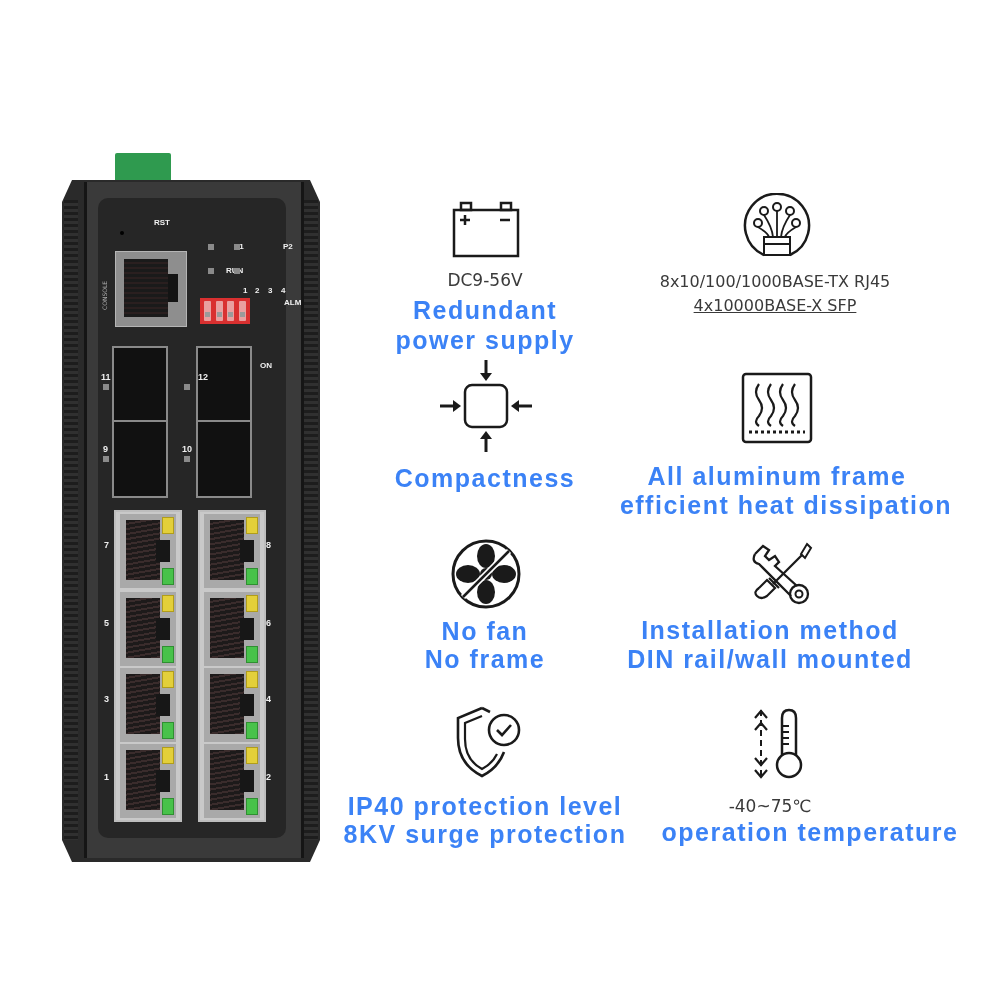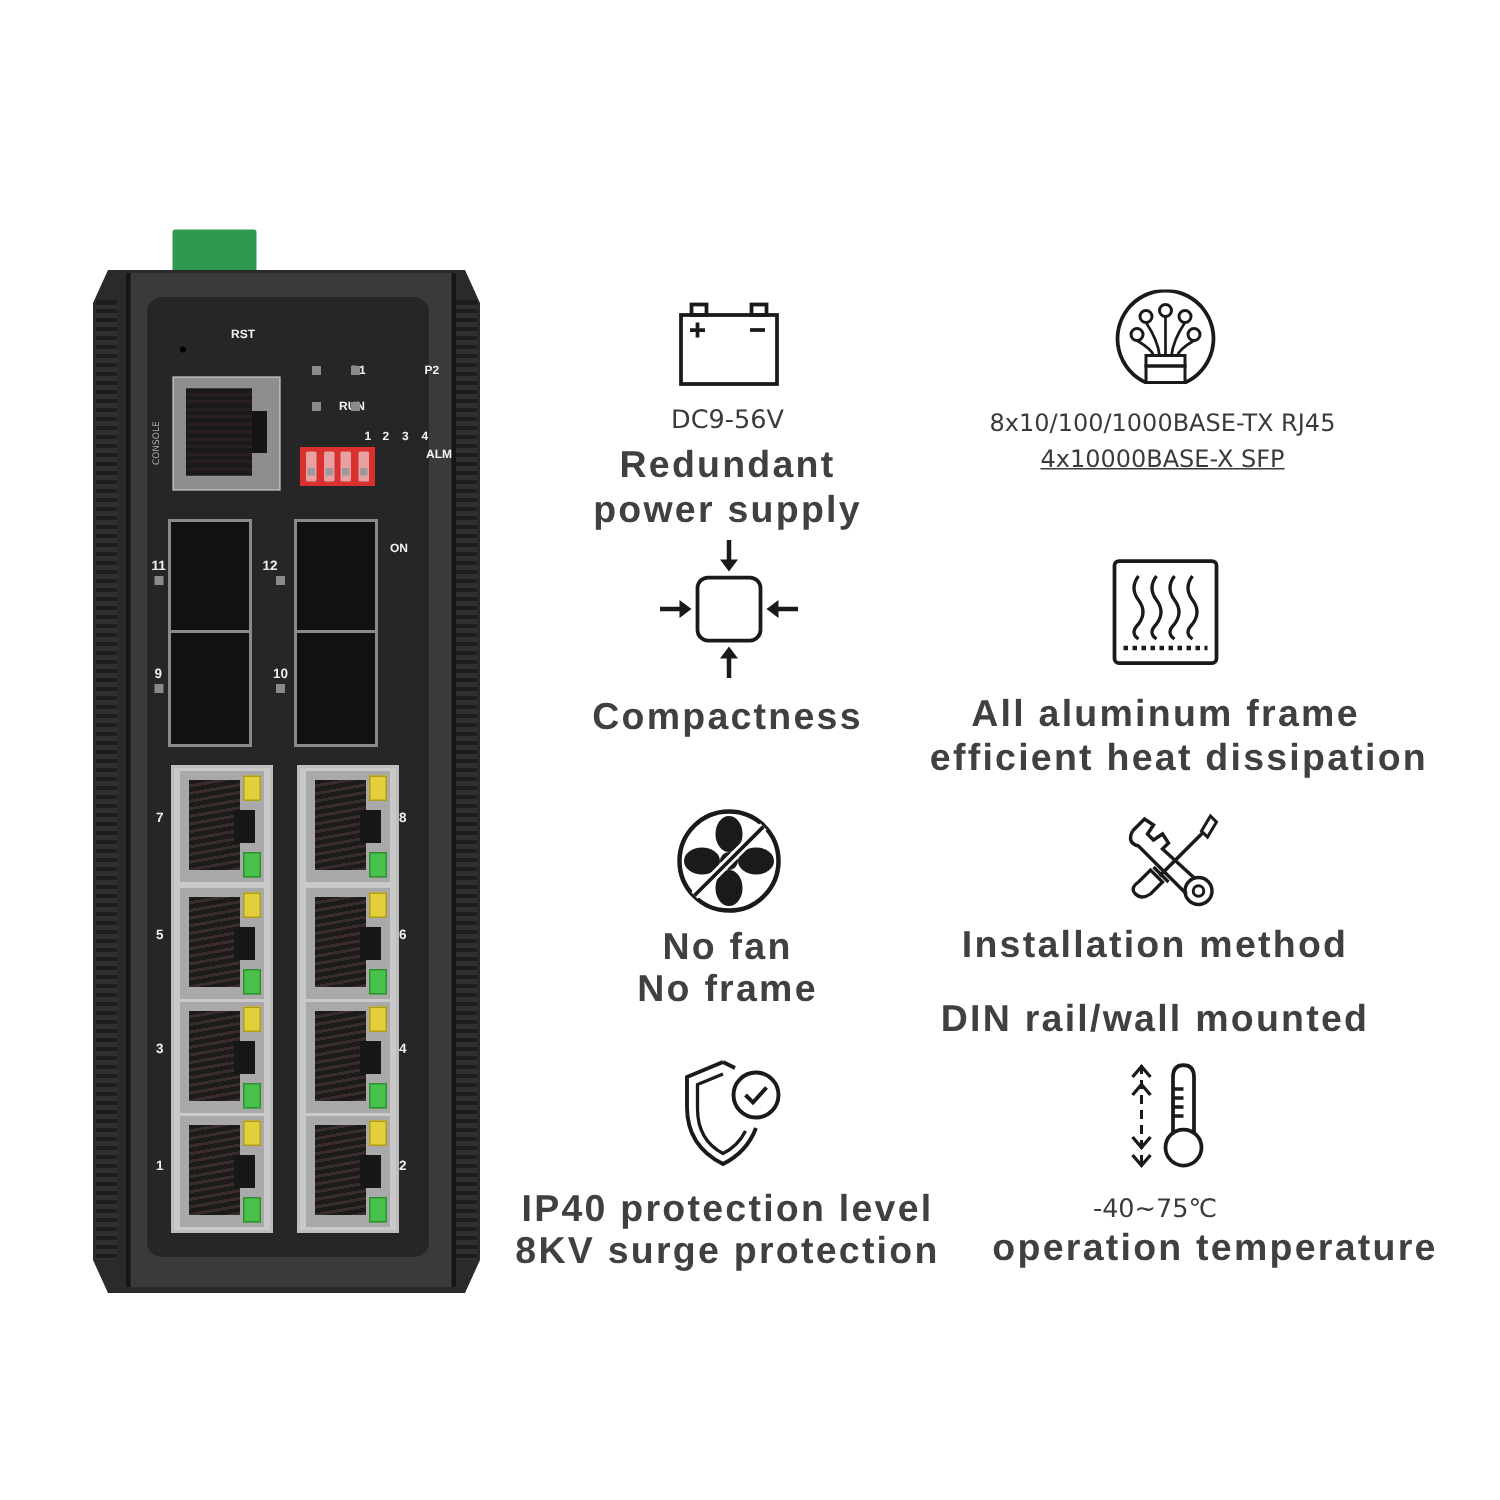--- a/index.html
+++ b/index.html
@@ -70,21 +70,21 @@
     background-image: repeating-linear-gradient(170deg, #1d1a1a 0 3px, #3a2c2c 3px 5px);
   }
   .rj-tab { position:absolute; left: 36px; top: 26px; width: 14px; height: 22px; background: #171717; }
   .led-y { position:absolute; right: 2px; top: 3px; width: 10px; height: 15px; background: #e3cf3a; border: 1px solid #b19d1a; }
   .led-g { position:absolute; right: 2px; bottom: 3px; width: 10px; height: 15px; background: #48c24a; border: 1px solid #2f8f31; }
   .port-num { color: #eee; font-size: 9px; font-weight: bold; font-family: "Liberation Sans", sans-serif; }
 
   
   .feature-icon { position: absolute; }
   .caption {
-    position: absolute; text-align: center; color: #404040;
+    position: absolute; text-align: center; color: #3b82f6;
     font-family: "Liberation Sans", sans-serif; font-weight: bold;
     letter-spacing: 1.5px; line-height: 29px; font-size: 25px; white-space: nowrap;
   }
   .caption-thin {
     position: absolute; text-align: center; color: #3a3a3a;
     font-family: "DejaVu Sans", sans-serif; font-size: 17px; white-space: nowrap; line-height: 24px;
   }
   .caption-spec {
     position: absolute; text-align: center; color: #3a3a3a;
     font-family: "DejaVu Sans", sans-serif; font-size: 16px; white-space: nowrap; line-height: 24px;
@@ -136,21 +136,21 @@
   </div>
   <div class="abs sfp-cage" style="left:196px;top:346px;">
     <div class="abs sfp-divider"></div>
   </div>
   <div class="abs" style="left:114px;top:348px;width:52px;height:72px;"></div>
   <div class="abs" style="left:114px;top:422px;width:52px;height:72px;"></div>
   <div class="abs" style="left:198px;top:348px;width:52px;height:72px;"></div>
   <div class="abs" style="left:198px;top:422px;width:52px;height:72px;"></div>
   <span class="abs port-num" style="left:101px;top:372px;">11</span>
   <div class="abs led-sq" style="left:103px;top:384px;"></div>
-  <span class="abs port-num" style="left:175px;top:372px;">12</span>
+  <span class="abs port-num" style="left:198px;top:372px;">12</span>
   <div class="abs led-sq" style="left:184px;top:384px;"></div>
   <span class="abs port-num" style="left:103px;top:444px;">9</span>
   <div class="abs led-sq" style="left:103px;top:456px;"></div>
   <span class="abs port-num" style="left:182px;top:444px;">10</span>
   <div class="abs led-sq" style="left:184px;top:456px;"></div>
 
   <div class="abs rj-block" style="left:114px;top:510px;">
     <div class="rj-port" style="top:2px;">
         <div class="rj-hole"></div>
         <div class="rj-tab"></div>
@@ -291,21 +291,21 @@
     <svg class="feature-icon" style="left:407px;top:540px;" width="66" height="66" viewBox="0 0 66 66">
       <path d="M8 14 l8 -8 l6 4 l-4 6 l4 4 l6 -4 l4 6 l-4 4 L50 46" fill="none" stroke="#1a1a1a" stroke-width="2.3"></path>
       <path d="M8 14 Q4 22 12 24 L44 56" fill="none" stroke="#1a1a1a" stroke-width="2.3"></path>
       <circle cx="52" cy="54" r="9" fill="none" stroke="#1a1a1a" stroke-width="2.3"></circle>
       <circle cx="52" cy="54" r="3.5" fill="none" stroke="#1a1a1a" stroke-width="2"></circle>
       <path d="M60 4 l4 4 l-6 10 l-4 -4 Z" fill="none" stroke="#1a1a1a" stroke-width="2"></path>
       <path d="M55 15 L26 44" stroke="#1a1a1a" stroke-width="2.3"></path>
       <path d="M22 38 l10 10 M12 48 l8 -8 l8 8 l-8 8 q-6 4 -10 0 q-4 -4 2 -8" fill="none" stroke="#1a1a1a" stroke-width="2.2"></path>
     </svg>
     <div class="caption" style="left:255px;top:616px;width:350px;">Installation method</div>
-    <div class="caption" style="left:255px;top:645px;width:350px;margin-top:20px;">DIN rail/wall mounted</div>
+    <div class="caption" style="left:255px;top:645px;width:350px;">DIN rail/wall mounted</div>
   </div>
 
   <div>
     <svg class="feature-icon" style="left:112px;top:704px;" width="76" height="76" viewBox="0 0 76 76">
       <path d="M30 4 L6 14 V34 Q6 60 30 72 Q46 64 52 48" fill="none" stroke="#1a1a1a" stroke-width="2.6"></path>
       <path d="M30 12 L13 19 V35 Q13 56 30 65 Q40 60 45 50" fill="none" stroke="#1a1a1a" stroke-width="2.2"></path>
       <path d="M30 4 L38 8" stroke="#1a1a1a" stroke-width="2.6"></path>
       <circle cx="52" cy="26" r="15" fill="#ffffff" stroke="#1a1a1a" stroke-width="2.6"></circle>
       <path d="M45 26 l5 5 l9 -10" fill="none" stroke="#1a1a1a" stroke-width="2.6"></path>
     </svg>

